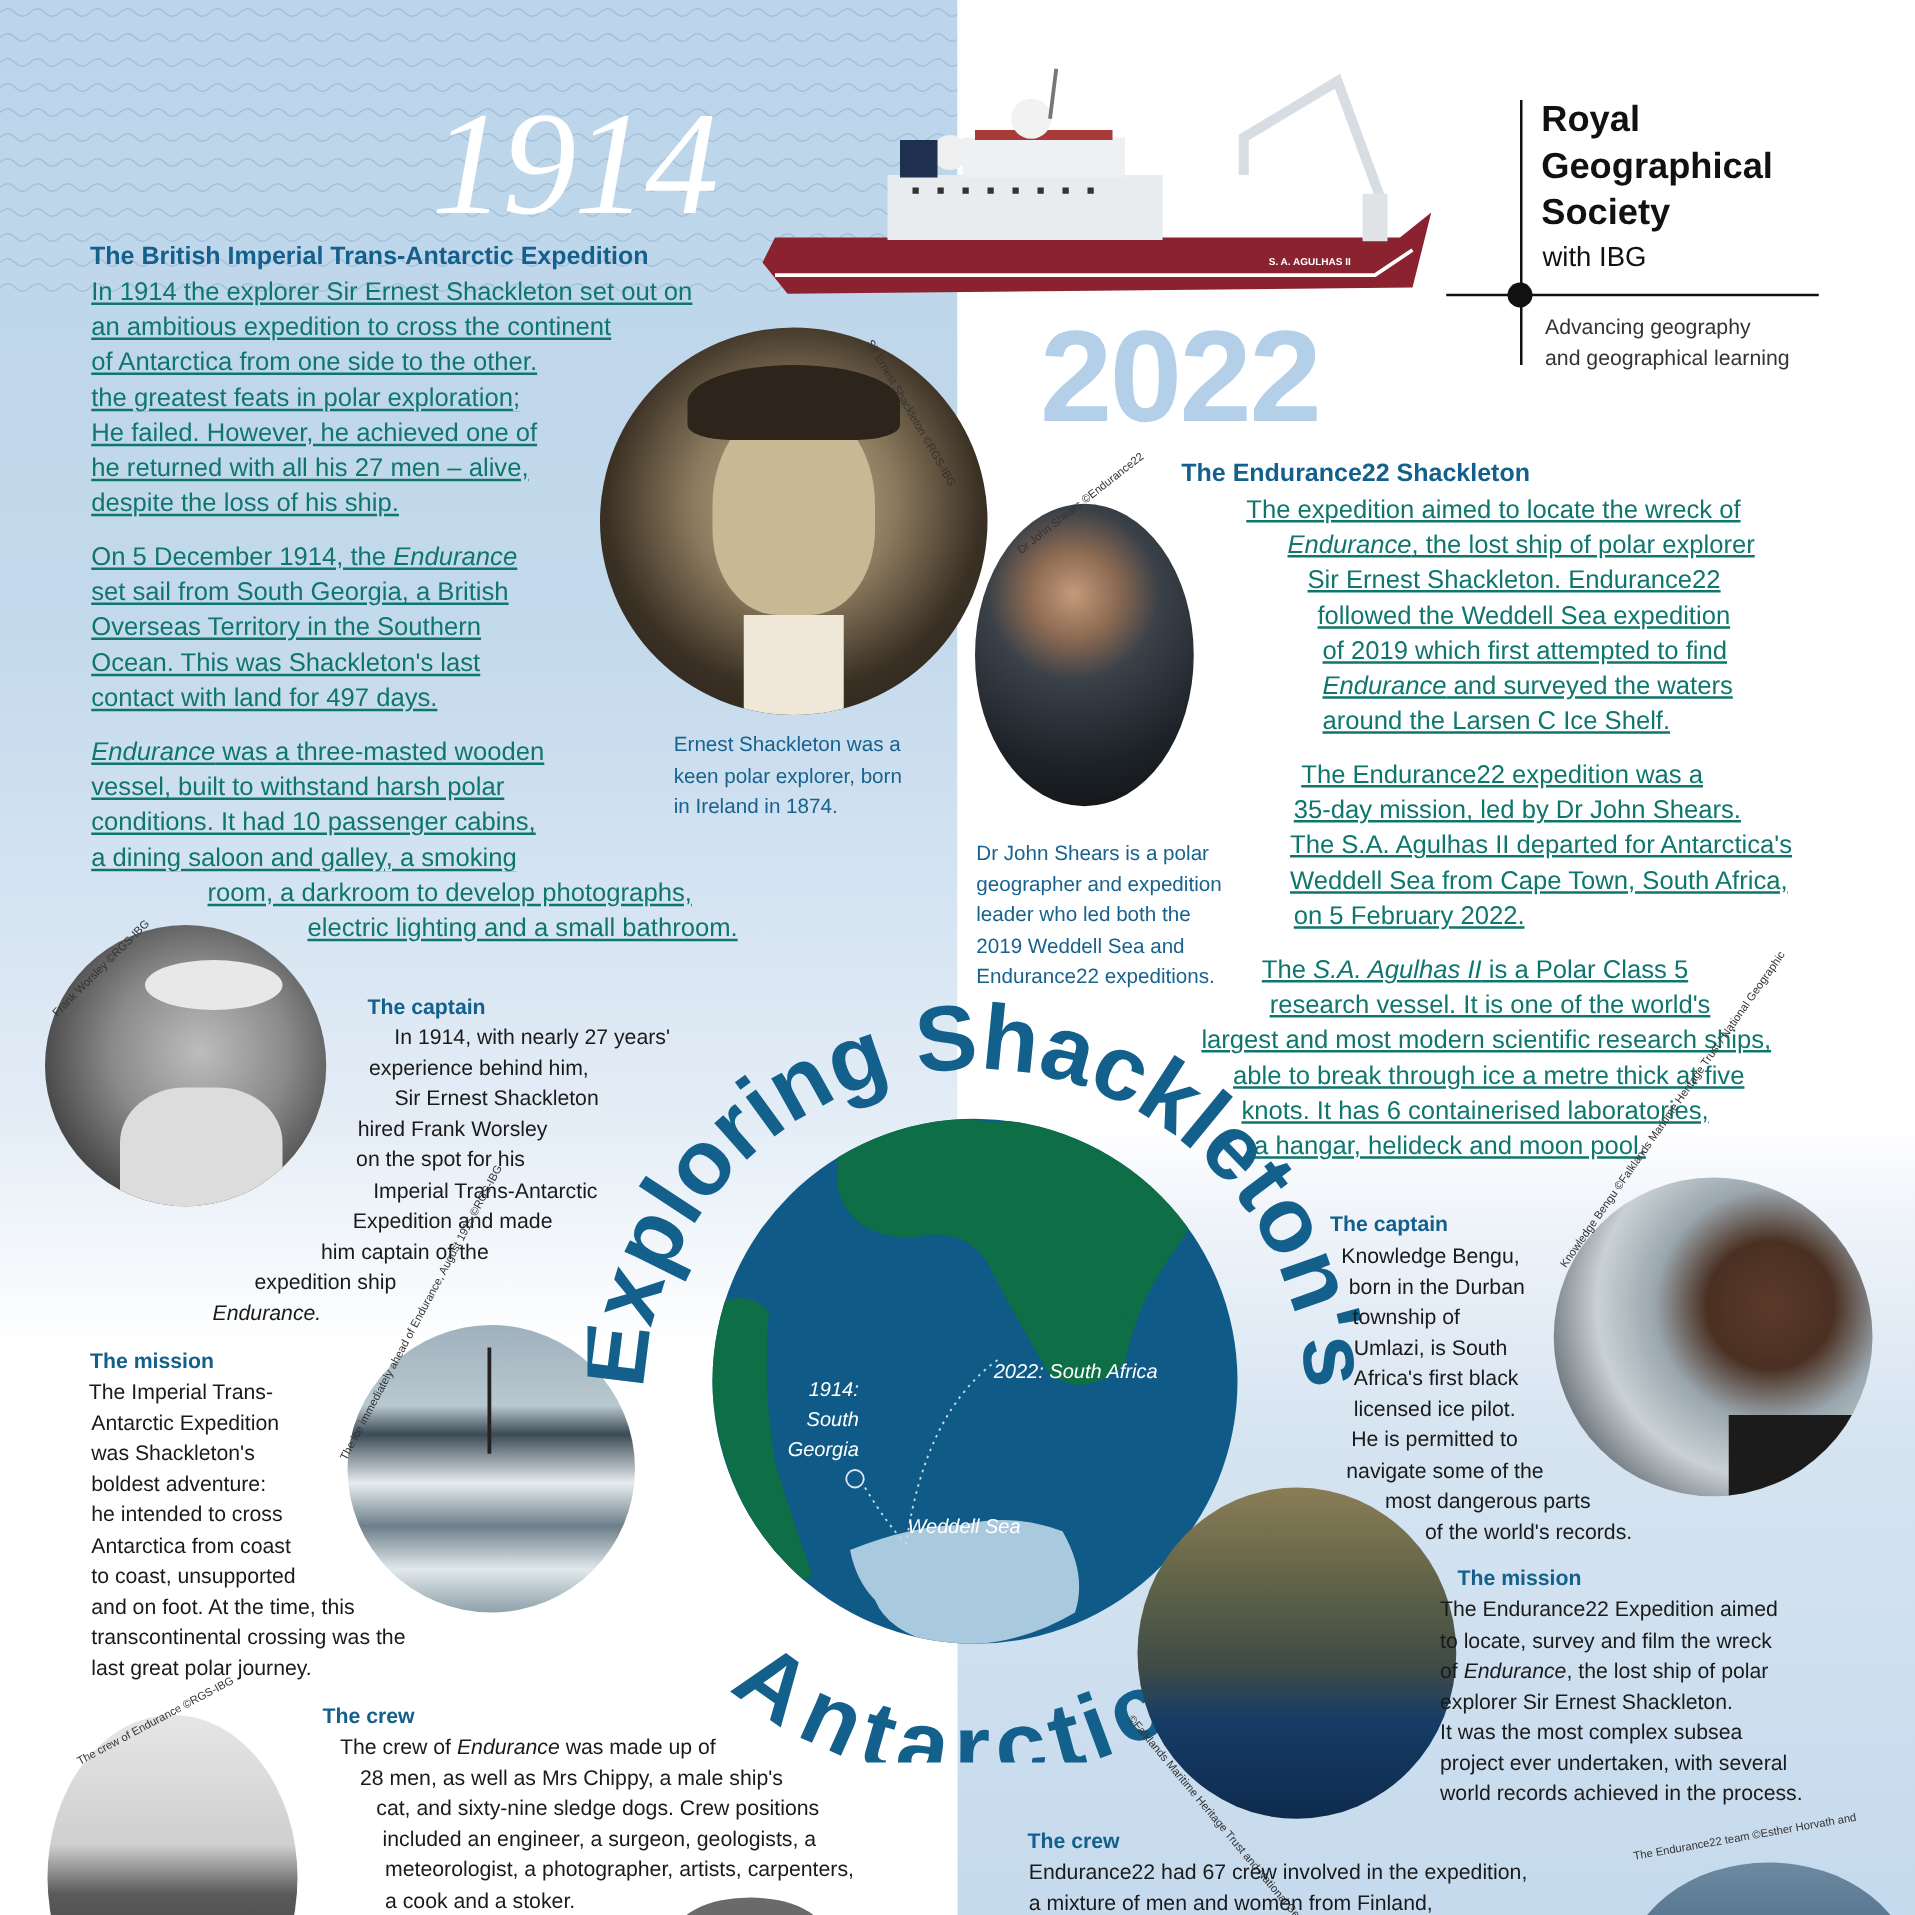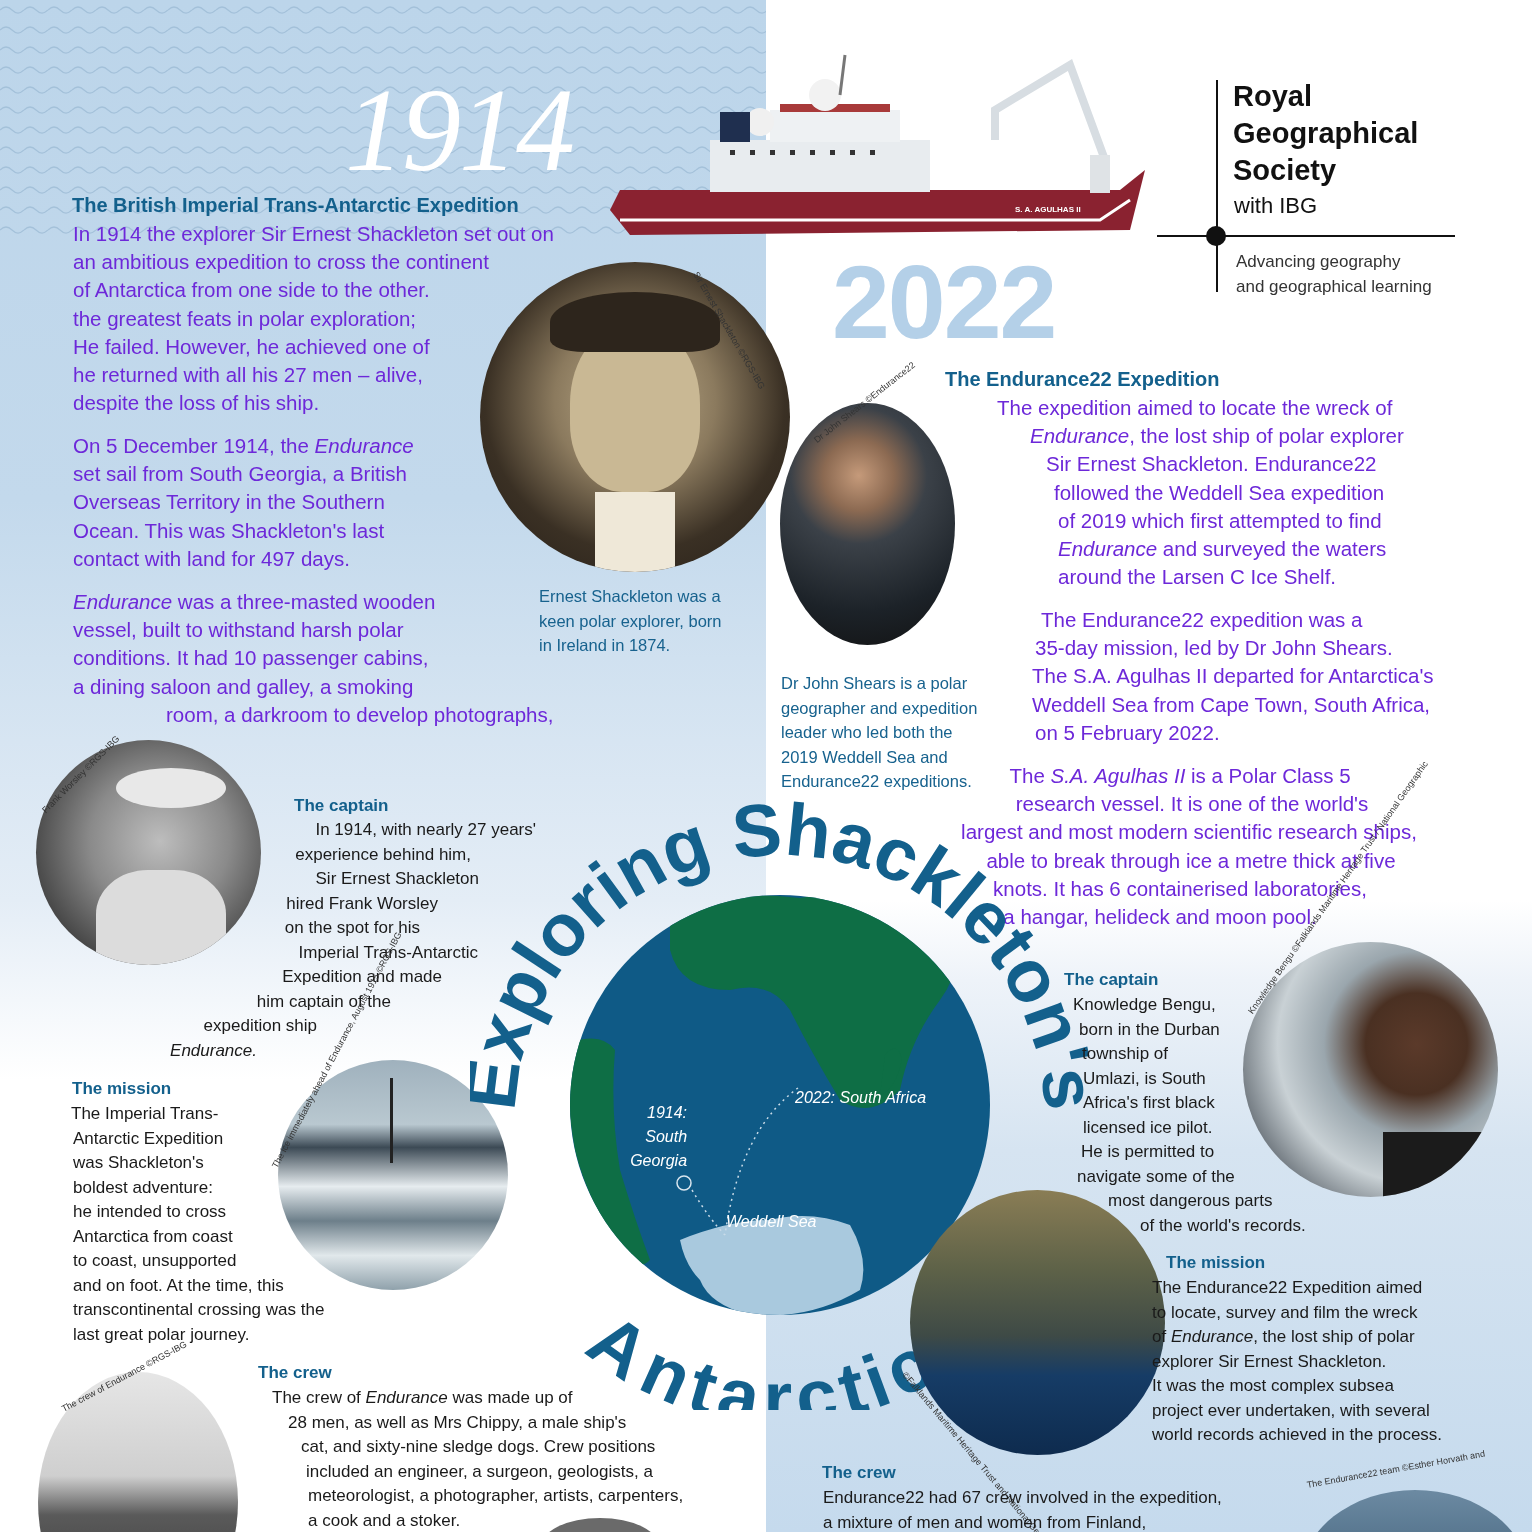--- a/index.html
+++ b/index.html
@@ -8,21 +8,21 @@
   .abs { position:absolute; }
   
   #bg-left { left:0; top:0; width:766px; height:1532px;
     background:linear-gradient(to bottom, #bcd5ea 0px, #c3d9ec 500px, #e4edf6 900px, #ffffff 1080px, #ffffff 1532px); }
   #bg-right { left:766px; top:0; width:766px; height:1532px;
     background:linear-gradient(to bottom, #ffffff 0px, #ffffff 900px, #eef3f9 980px, #d6e4f1 1150px, #c5daed 1532px); }
   #waves { left:0; top:0; width:766px; height:240px; opacity:0.55; }
   .year-1914 { left:345px; top:72px; font-family:"Liberation Serif", serif; font-style:italic; font-size:118px; color:#ffffff; line-height:1; letter-spacing:-2px; }
   .year-2022 { left:832px; top:250px; font-family:"Liberation Sans", sans-serif; font-weight:bold; font-size:104px; color:#b4d0e8; line-height:1; letter-spacing:-2px; }
   .h-blue { color:#13608c; font-weight:bold; font-size:20px; line-height:1.2; }
-  .body-txt { font-size:20.5px; line-height:28.2px; color:#6d28d9; }
+  .body-txt { font-size:20.5px; line-height:28.2px; color:#0f766e;text-decoration:underline; }
   .small-txt { font-size:17px; line-height:24.5px; color:#1a1a1a; }
   .caption-blue { color:#17628e; font-size:16.5px; line-height:24.5px; }
   .credit { font-size:9px; color:#333; }
   .photo { border-radius:50%; overflow:hidden; }
   .line { display:block; white-space:nowrap; }
   i { font-style:italic; }
   
   .rgs-title { left:1233px; top:78px; font-weight:bold; font-size:29px; line-height:37px; color:#111; }
   .rgs-with { left:1234px; top:193px; font-size:22px; color:#111; }
   .rgs-tag { left:1236px; top:249px; font-size:17px; line-height:25px; color:#333; }
@@ -100,20 +100,21 @@
   <span class="line">Overseas Territory in the Southern</span>
   <span class="line">Ocean. This was Shackleton's last</span>
   <span class="line">contact with land for 497 days.</span>
 </div>
 <div class="abs body-txt" style="left:73px;top:588px">
   <span class="line"><i>Endurance</i><span> was a three-masted wooden</span></span>
   <span class="line">vessel, built to withstand harsh polar</span>
   <span class="line">conditions. It had 10 passenger cabins,</span>
   <span class="line">a dining saloon and galley, a smoking</span>
   <span class="line" style="padding-left:93px">room, a darkroom to develop photographs,</span>
+  <span class="line" style="padding-left:173px">electric lighting and a small bathroom.</span>
 </div>
 
 <div class="abs photo" style="left:480px;top:262px;width:310px;height:310px;background:radial-gradient(circle at 50% 45%, #bfae8c 0%, #8b7a5e 35%, #3a3024 65%, #241d16 100%)">
   <div class="abs" style="left:90px;top:60px;width:130px;height:170px;border-radius:48% 48% 40% 40%;background:#c9b894"></div>
   <div class="abs" style="left:70px;top:30px;width:170px;height:60px;border-radius:50% 50% 20% 20%;background:#2d251c"></div>
   <div class="abs" style="left:115px;top:230px;width:80px;height:80px;background:#efe8d8"></div>
 </div>
 <div class="abs credit" style="left:700px;top:270px;transform:rotate(60deg);transform-origin:left top">Sir Ernest Shackleton ©RGS-IBG</div>
 <div class="abs caption-blue" style="left:539px;top:584px">
   <span class="line">Ernest Shackleton was a</span>
@@ -164,21 +165,21 @@
 <div class="abs small-txt" style="left:272px;top:1386px">
   <span class="line"><span>The crew of </span><i>Endurance</i><span> was made up of</span></span>
   <span class="line" style="padding-left:16px">28 men, as well as Mrs Chippy, a male ship's</span>
   <span class="line" style="padding-left:29px">cat, and sixty-nine sledge dogs. Crew positions</span>
   <span class="line" style="padding-left:34px">included an engineer, a surgeon, geologists, a</span>
   <span class="line" style="padding-left:36px">meteorologist, a photographer, artists, carpenters,</span>
   <span class="line" style="padding-left:36px">a cook and a stoker.</span>
 </div>
 <div class="abs photo" style="left:540px;top:1518px;width:120px;height:60px;background:#6a6a6a"></div>
 
-<div class="abs h-blue" style="left:945px;top:367px">The Endurance22 Expedition</div>
+<div class="abs h-blue" style="left:945px;top:367px">The Endurance22 Shackleton</div>
 <div class="abs body-txt" style="left:997px;top:394px">
   <span class="line">The expedition aimed to locate the wreck of</span>
   <span class="line" style="padding-left:33px"><i>Endurance</i><span>, the lost ship of polar explorer</span></span>
   <span class="line" style="padding-left:49px">Sir Ernest Shackleton. Endurance22</span>
   <span class="line" style="padding-left:57px">followed the Weddell Sea expedition</span>
   <span class="line" style="padding-left:61px">of 2019 which first attempted to find</span>
   <span class="line" style="padding-left:61px"><i>Endurance</i><span> and surveyed the waters</span></span>
   <span class="line" style="padding-left:61px">around the Larsen C Ice Shelf.</span>
 </div>
 <div class="abs body-txt" style="left:1032px;top:606px">

